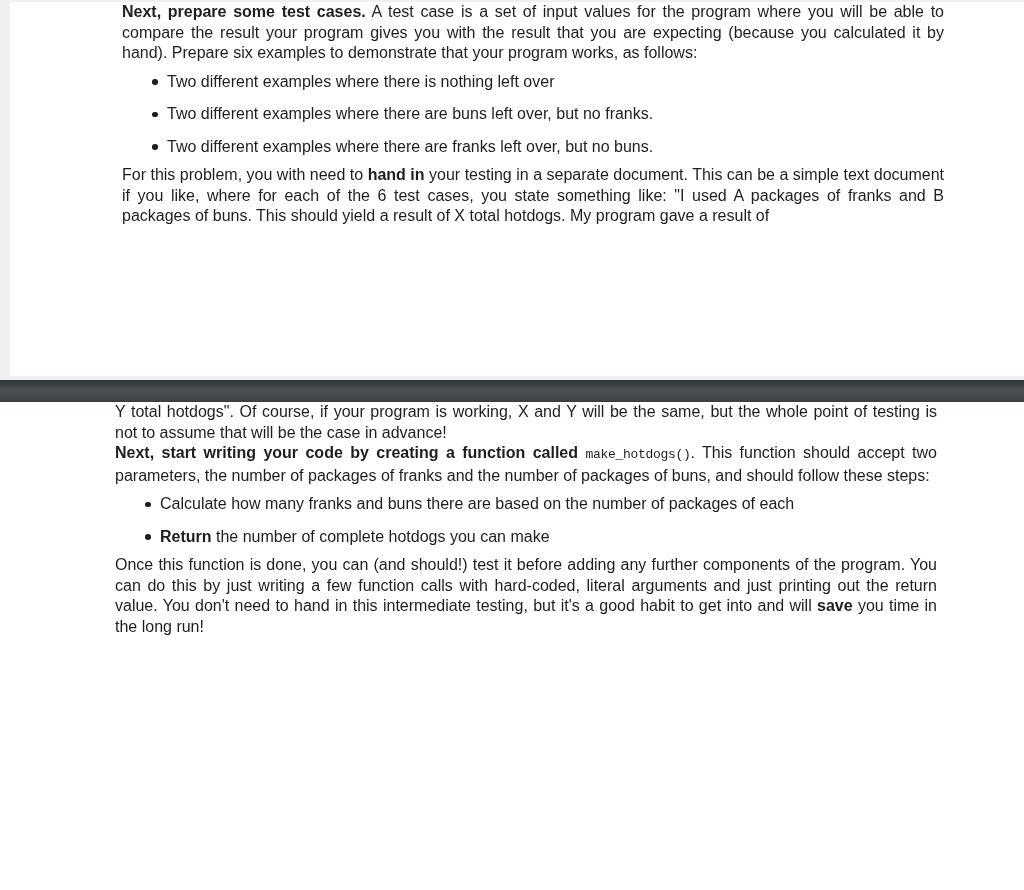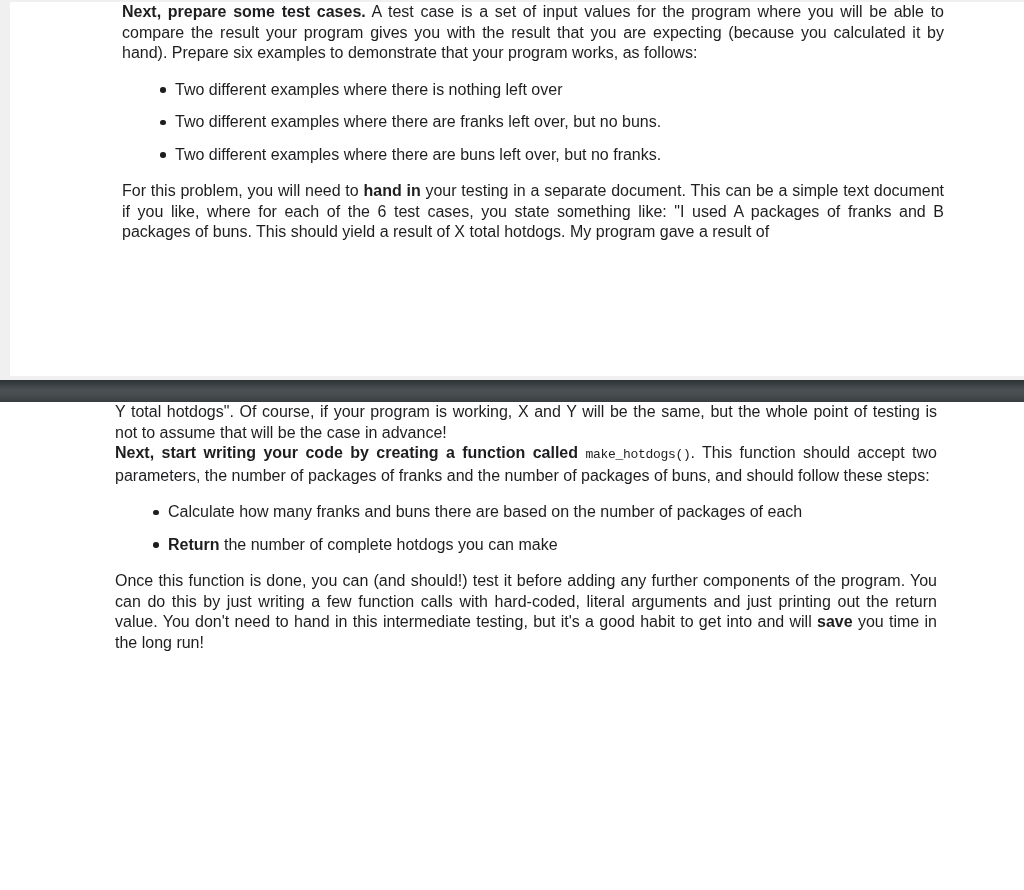--- a/index.html
+++ b/index.html
@@ -50,21 +50,21 @@
     margin: 0;
   }
   strong { font-weight: bold; }
   .code {
     font-family: "Liberation Mono", "DejaVu Sans Mono", monospace;
     font-size: 13px;
     letter-spacing: -0.3px;
   }
   ul.bullets {
     list-style: none;
-    margin: 16px;
+    margin: 8px;
     padding-left: 37px;
   }
   ul.bullets li { position: relative; }
   ul.bullets li + li { margin-top: 12px; }
   ul.bullets li::before {
     content: "";
     position: absolute;
     left: -15px;
     top: 7.5px;
     width: 5.5px;
@@ -88,25 +88,25 @@
 </head>
 <body>
 
 <div class="viewer">
 
   <section class="page page-top">
     <p class="para p2-para1"><strong>Next, prepare some test cases.</strong><span> A test case is a set of input values for the program where you will be able to compare the result your program gives you with the result that you are expecting (because you calculated it by hand). Prepare six examples to demonstrate that your program works, as follows:</span></p>
 
     <ul class="bullets p2-bullets">
       <li><span>Two different examples where there is nothing left over</span></li>
+      <li><span>Two different examples where there are buns left over, but no franks.</span></li>
       <li><span>Two different examples where there are franks left over, but no buns.</span></li>
-      <li><span>Two different examples where there are buns left over, but no franks.</span></li>
     </ul>
 
-    <p class="para p2-para2"><span>For this problem, you will need to </span><strong>hand in</strong><span> your testing in a separate document. This can be a simple text document if you like, where for each of the 6 test cases, you state something like: "I used A packages of franks and B packages of buns. This should yield a result of X total hotdogs. My program gave a result of</span></p>
+    <p class="para p2-para2"><span>For this problem, you with need to </span><strong>hand in</strong><span> your testing in a separate document. This can be a simple text document if you like, where for each of the 6 test cases, you state something like: "I used A packages of franks and B packages of buns. This should yield a result of X total hotdogs. My program gave a result of</span></p>
 
   </section>
 
   <div class="separator-bar"></div>
 
   <section class="page page-bottom">
     <p class="para p3-para1">Y total hotdogs". Of course, if your program is working, X and Y will be the same, but the whole point of testing is not to assume that will be the case in advance!</p>
 
     <p class="para p3-para2"><strong>Next, start writing your code by creating a function called </strong><span class="code">make_hotdogs()</span><span>. This function should accept two parameters, the number of packages of franks and the number of packages of buns, and should follow these steps:</span></p>
 

